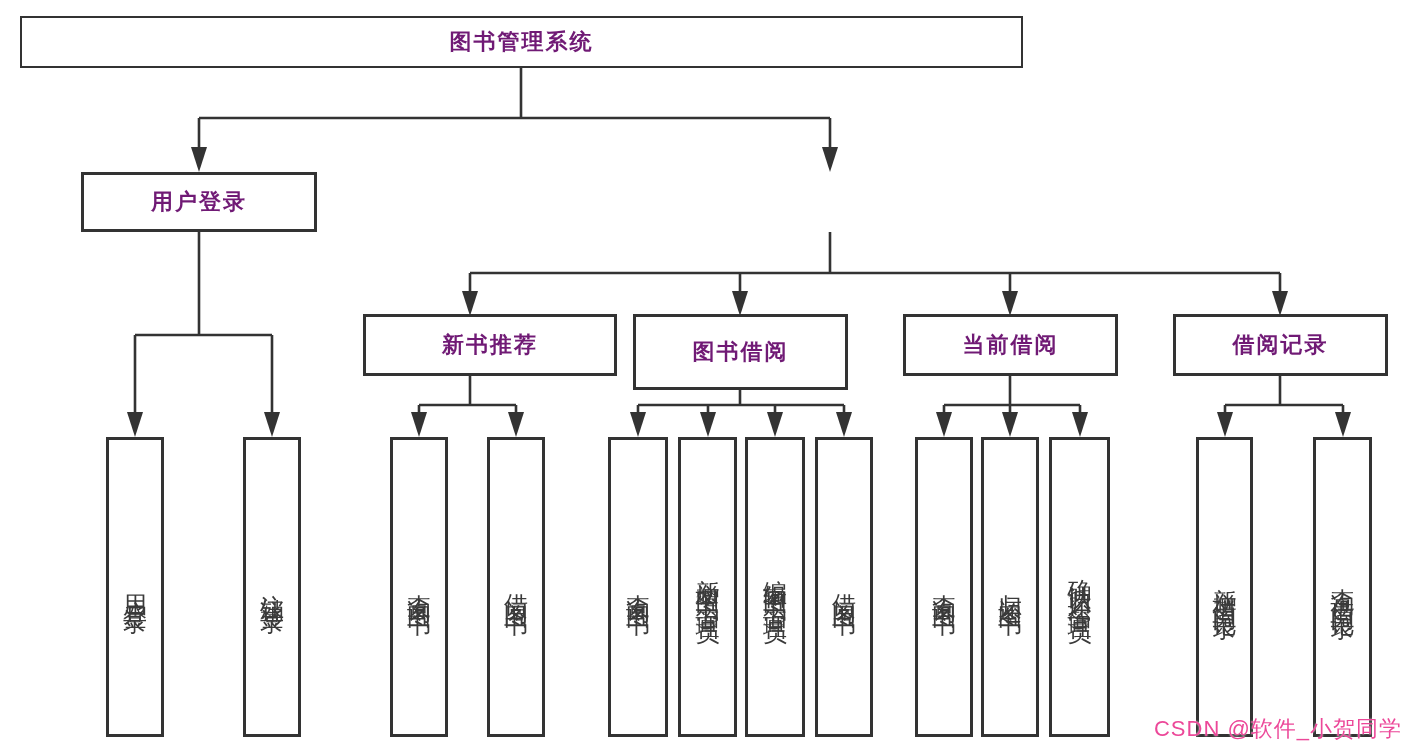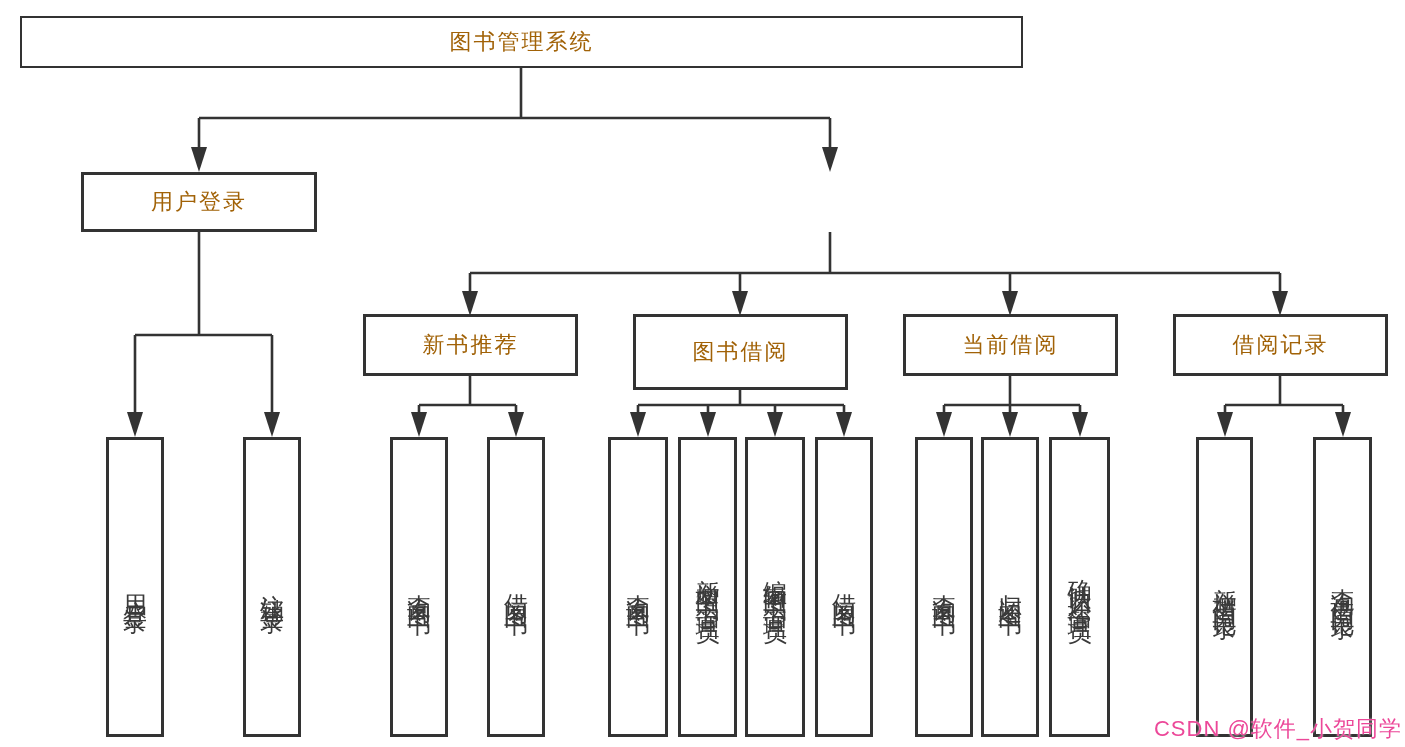--- a/index.html
+++ b/index.html
@@ -24,21 +24,22 @@
     display: flex;
     align-items: center;
     justify-content: center;
     color: #3a3a3a;
   }
   .node.root { border-width: 2px; }
   .h-label {
     font-size: 22px;
     letter-spacing: 2px;
     white-space: nowrap;
-    color: #a16207;
+    color: #701a75;
+    font-weight: bold;
   }
   .v-label {
     writing-mode: vertical-rl;
     text-orientation: mixed;
     font-size: 24px;
     letter-spacing: 6px;
     line-height: 1;
     color: #3a3a3a;
     white-space: nowrap;
   }
@@ -103,21 +104,21 @@
   </svg>
 
   <div class="node root" style="left:20px; top:16px; width:1003px; height:52px;">
     <span class="h-label">图书管理系统</span>
   </div>
 
   <div class="node" style="left:81px; top:172px; width:236px; height:60px;">
     <span class="h-label">用户登录</span>
   </div>
 
-  <div class="node" style="left:363px; top:314px; width:215px; height:62px;">
+  <div class="node" style="left:363px; top:314px; width:254px; height:62px;">
     <span class="h-label">新书推荐</span>
   </div>
   <div class="node" style="left:633px; top:314px; width:215px; height:76px;">
     <span class="h-label">图书借阅</span>
   </div>
   <div class="node" style="left:1173px; top:314px; width:215px; height:62px;">
     <span class="h-label">借阅记录</span>
   </div>
   <div class="node" style="left:903px; top:314px; width:215px; height:62px;">
     <span class="h-label">当前借阅</span>

